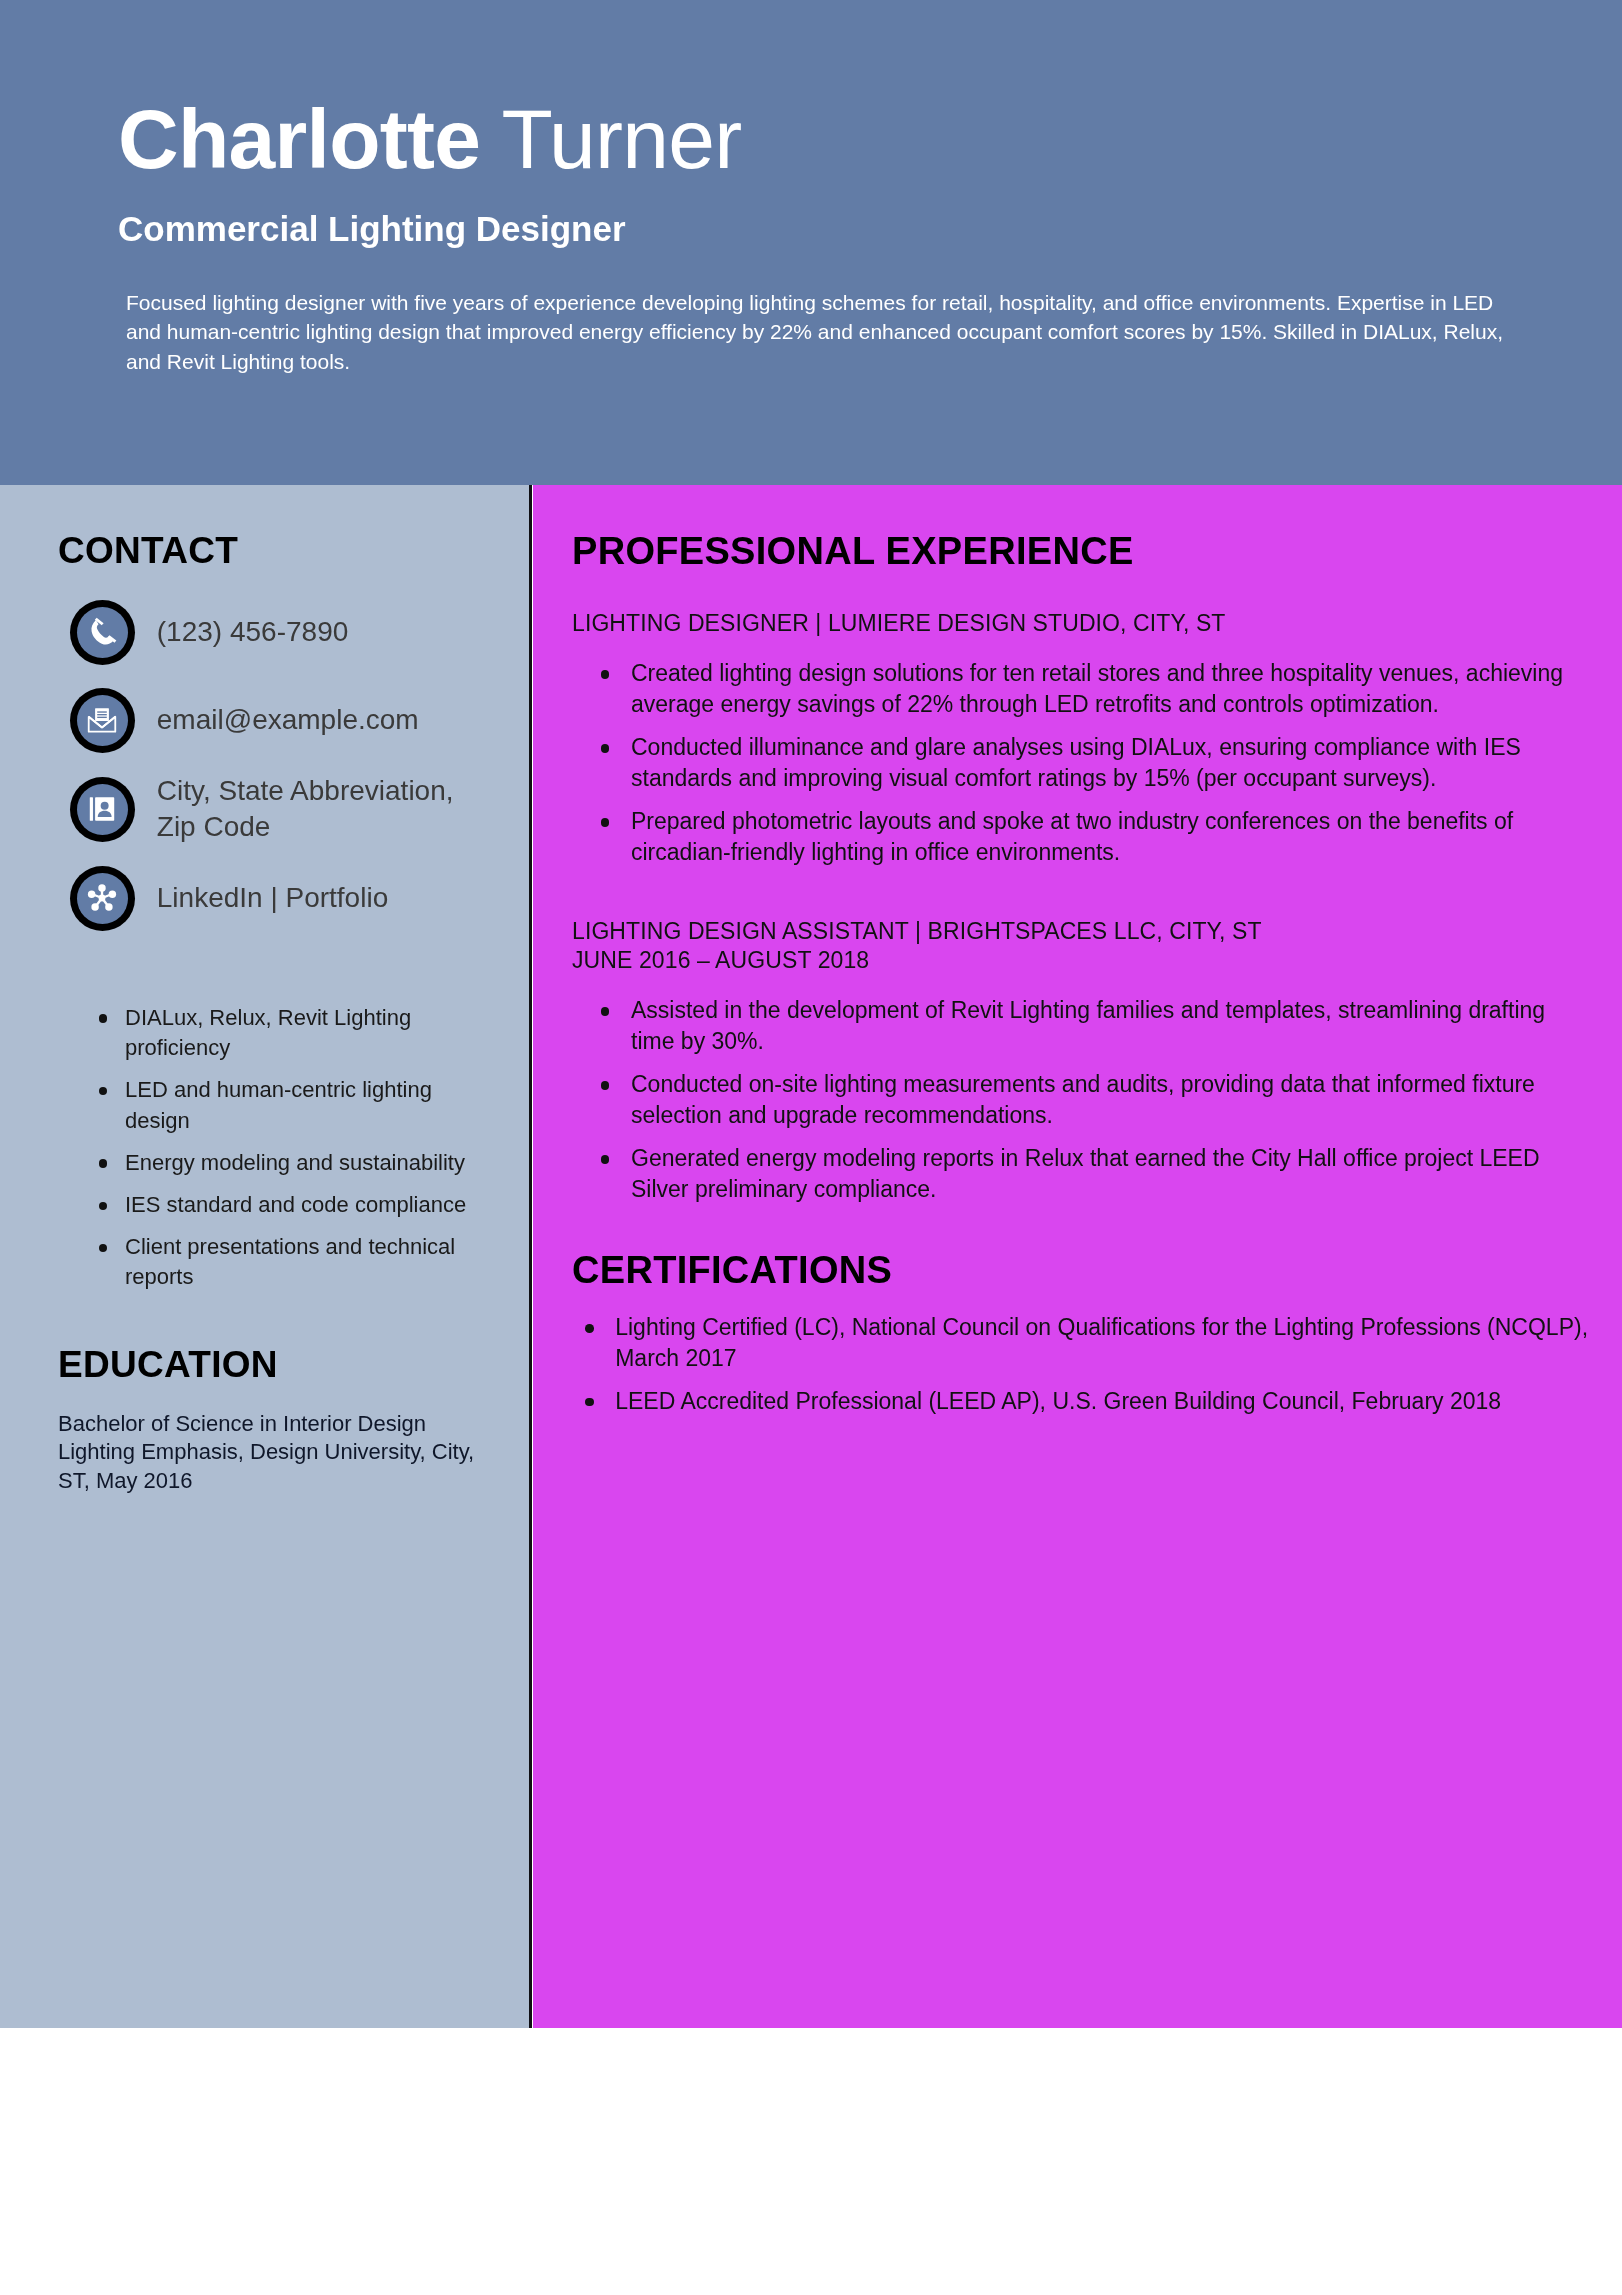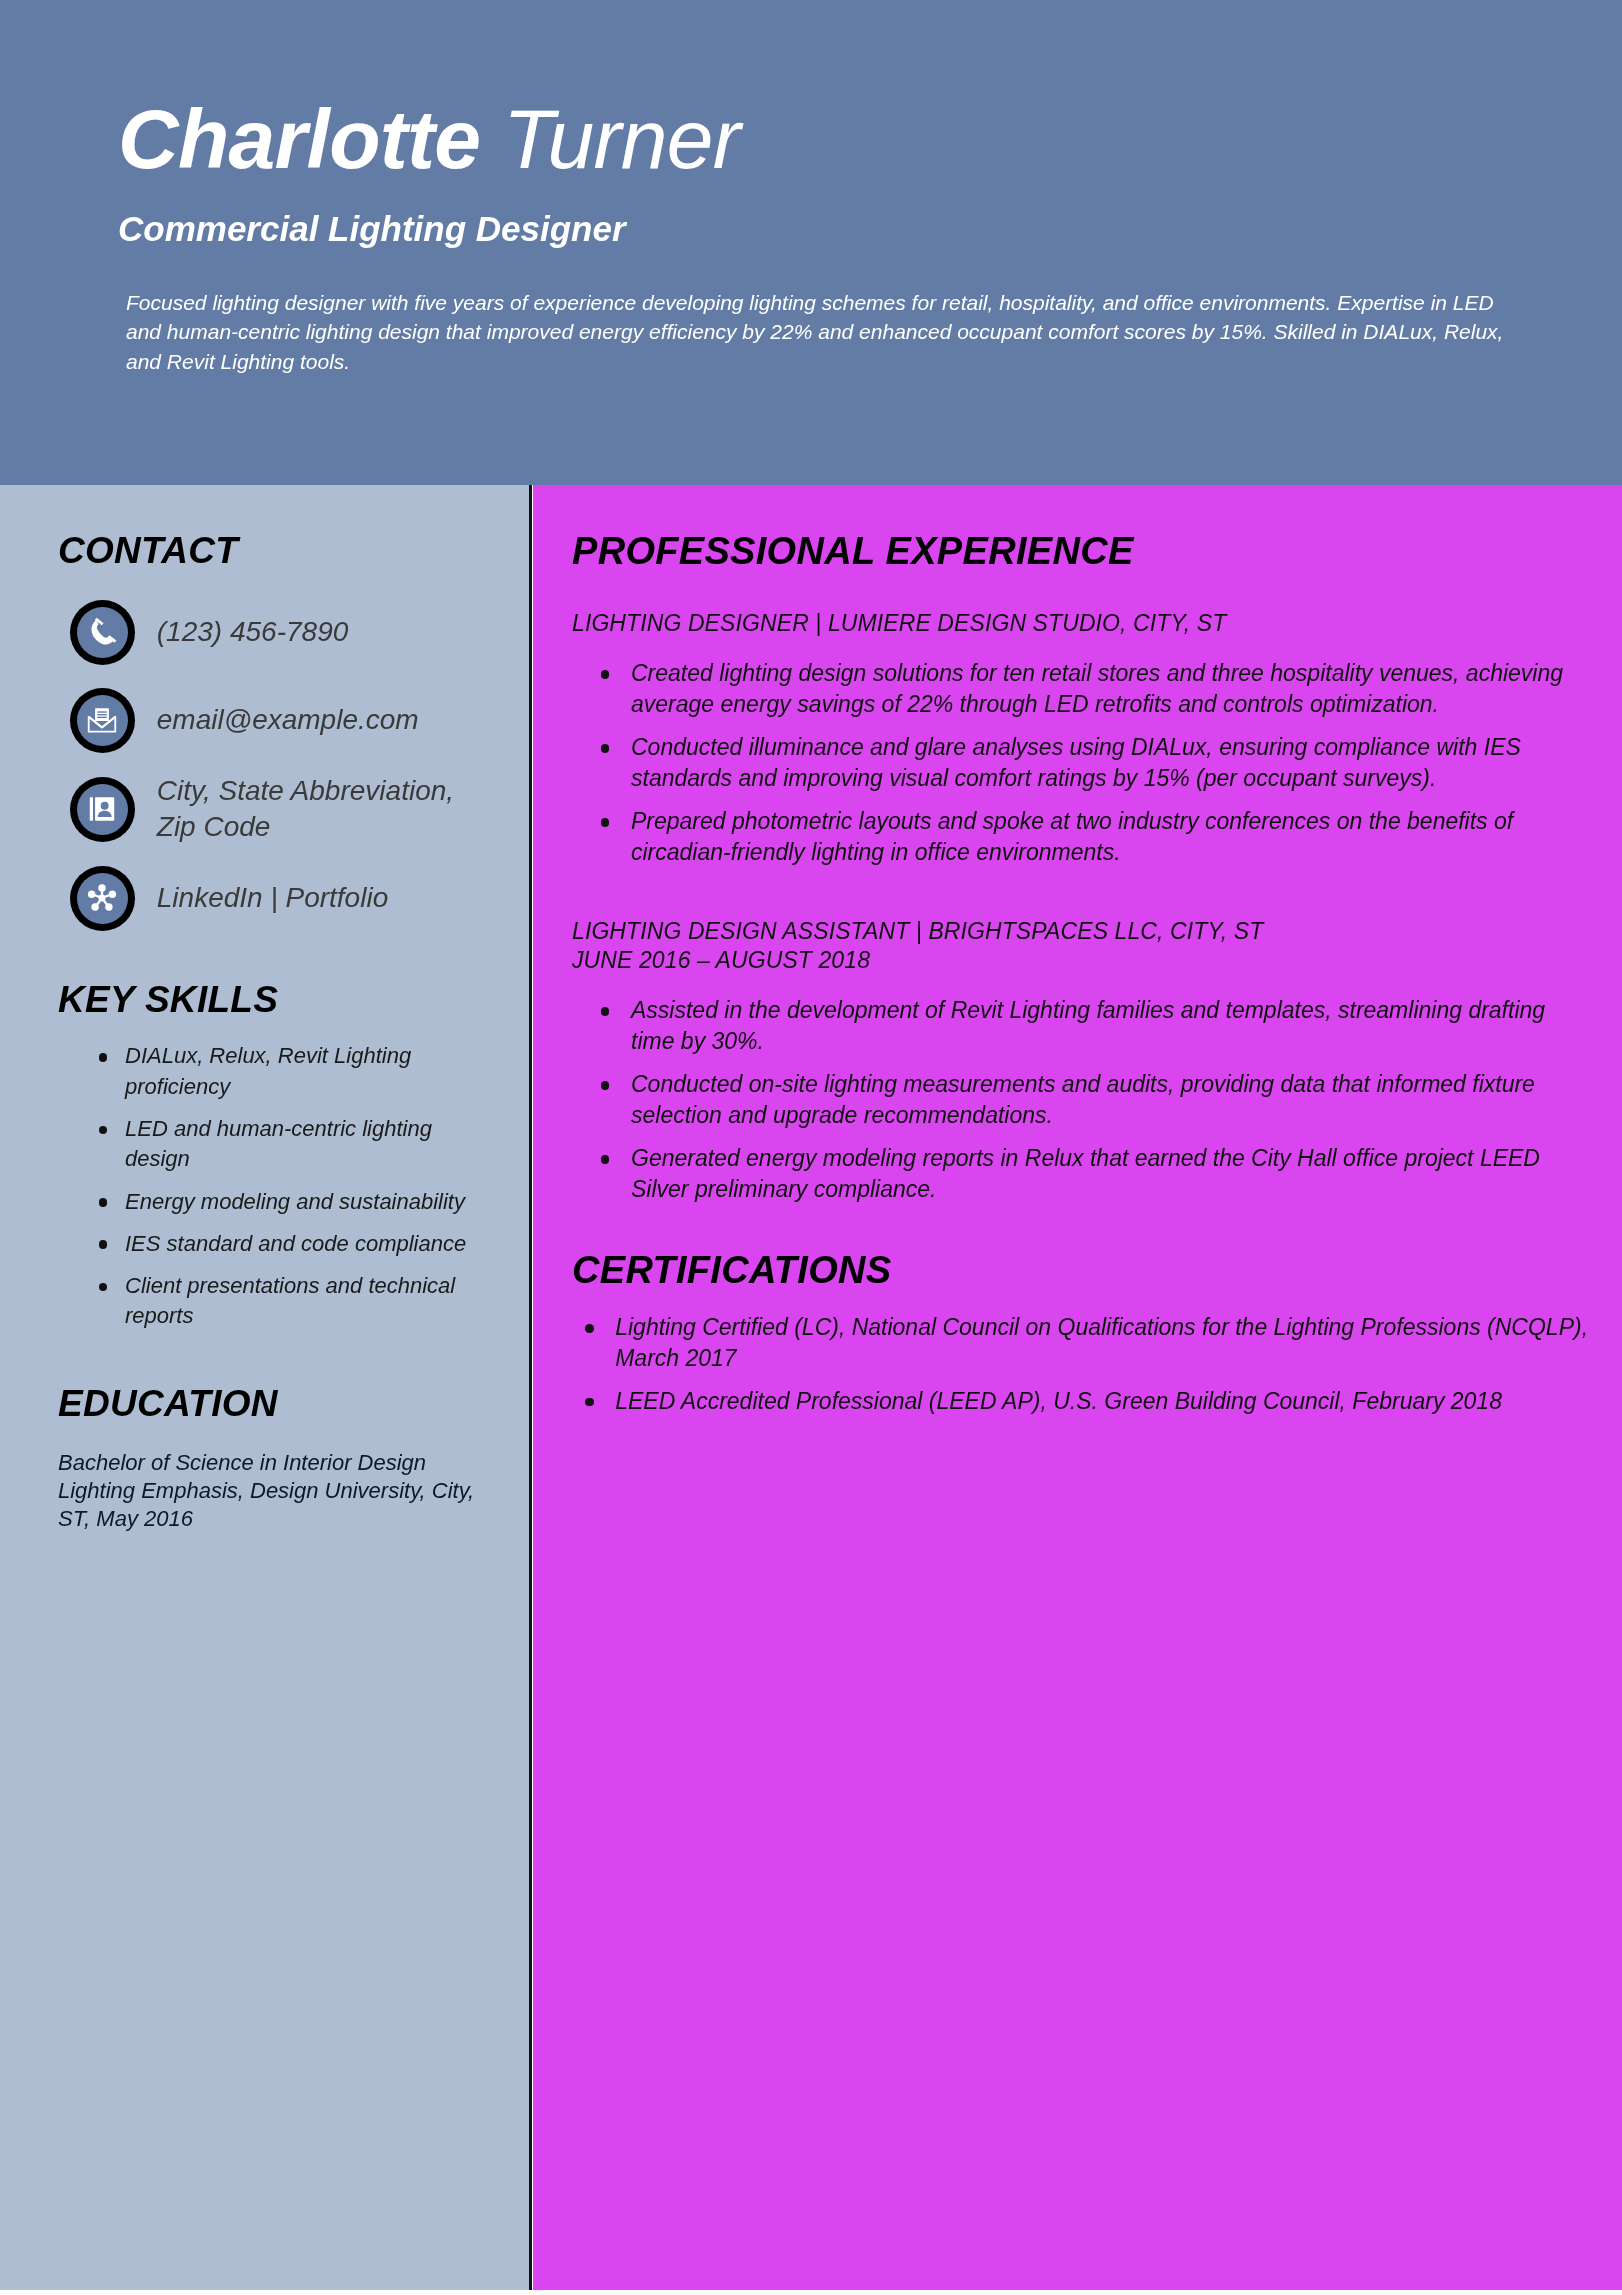--- a/index.html
+++ b/index.html
@@ -8,24 +8,23 @@
     background: #ffffff;
   }
   body {
     font-family: "Liberation Sans", sans-serif;
     -webkit-font-smoothing: antialiased;
   }
 
   .page {
     position: relative;
     width: 1623px;
-    height: 2290px;
+    height: 2028px;
     background: #ffffff;
     overflow: hidden;
-    font-style: italic;
   }
 
   
   .header {
     position: absolute;
     left: 0;
     top: 0;
     width: 1623px;
     height: 485px;
     background: #627ca6;
@@ -363,21 +362,20 @@
                 </g>
               </svg>
             </span>
           </span>
           <span class="contact-text">LinkedIn | Portfolio</span>
         </li>
       </ul>
 
       <div class="gap-md"></div>
 
-      <h3 class="side-heading">KEY SKILLS</h3>
       <ul class="side-bullets">
         <li>DIALux, Relux, Revit Lighting proficiency</li>
         <li>LED and human-centric lighting design</li>
         <li>Energy modeling and sustainability</li>
         <li>IES standard and code compliance</li>
         <li>Client presentations and technical reports</li>
       </ul>
 
       <div class="gap-lg"></div>
 

